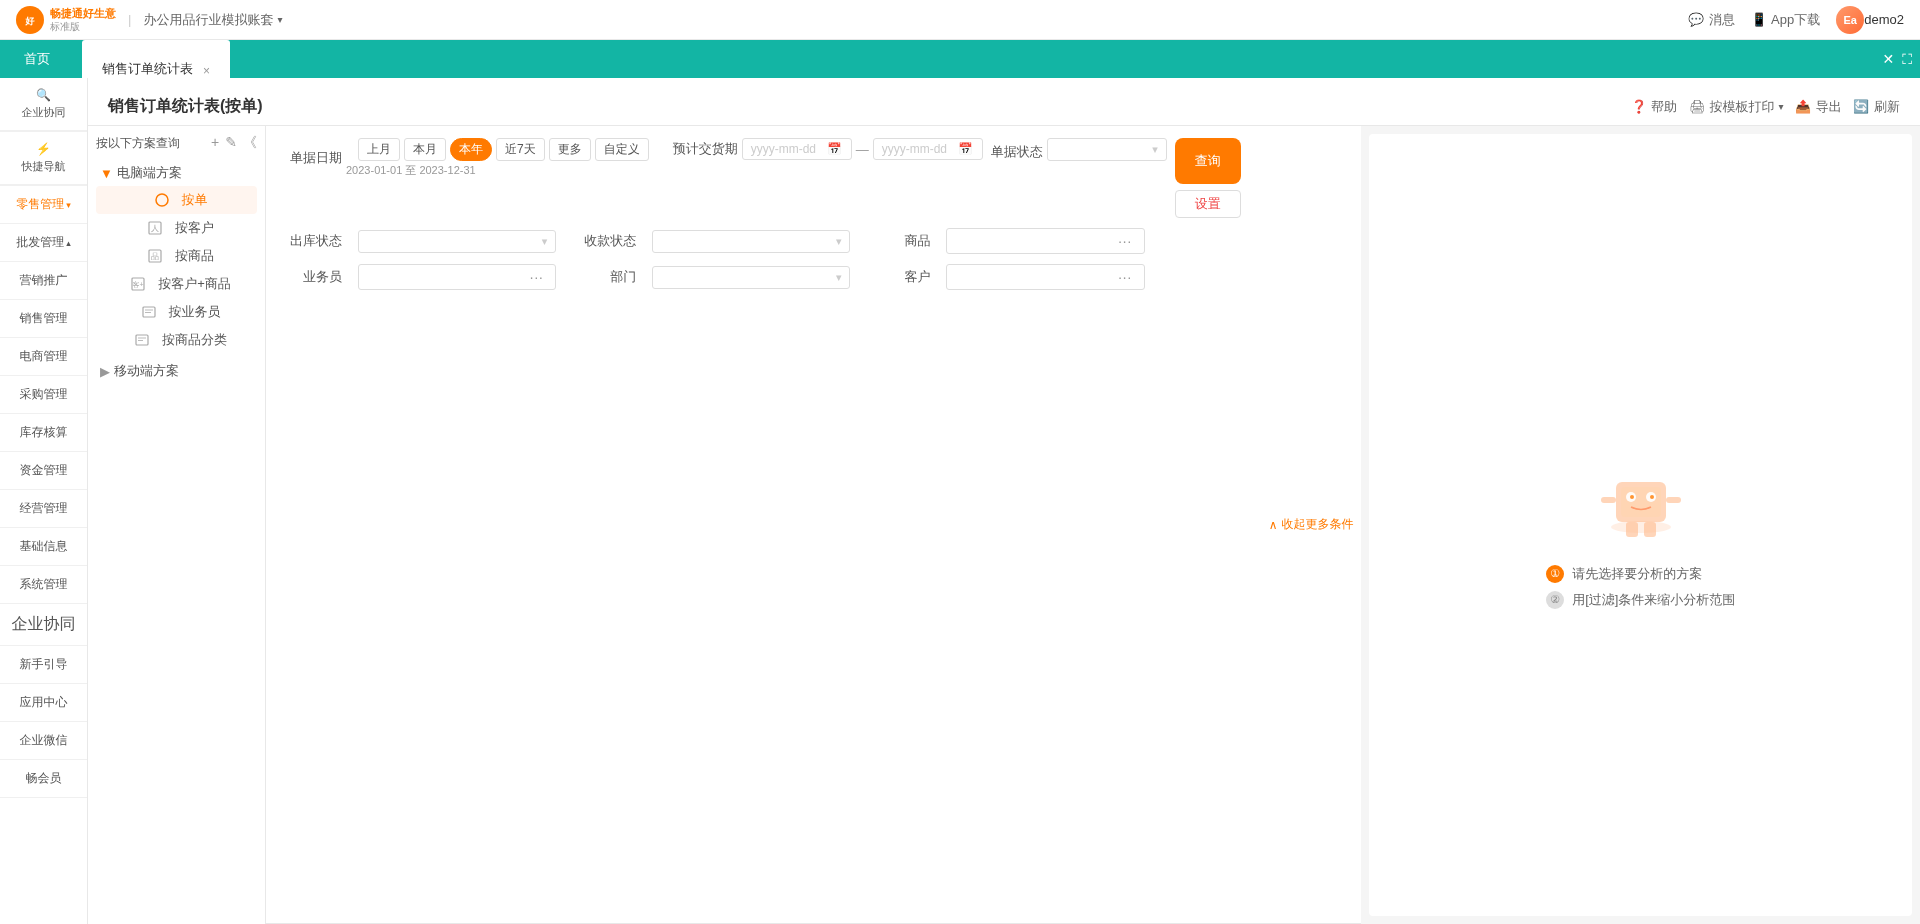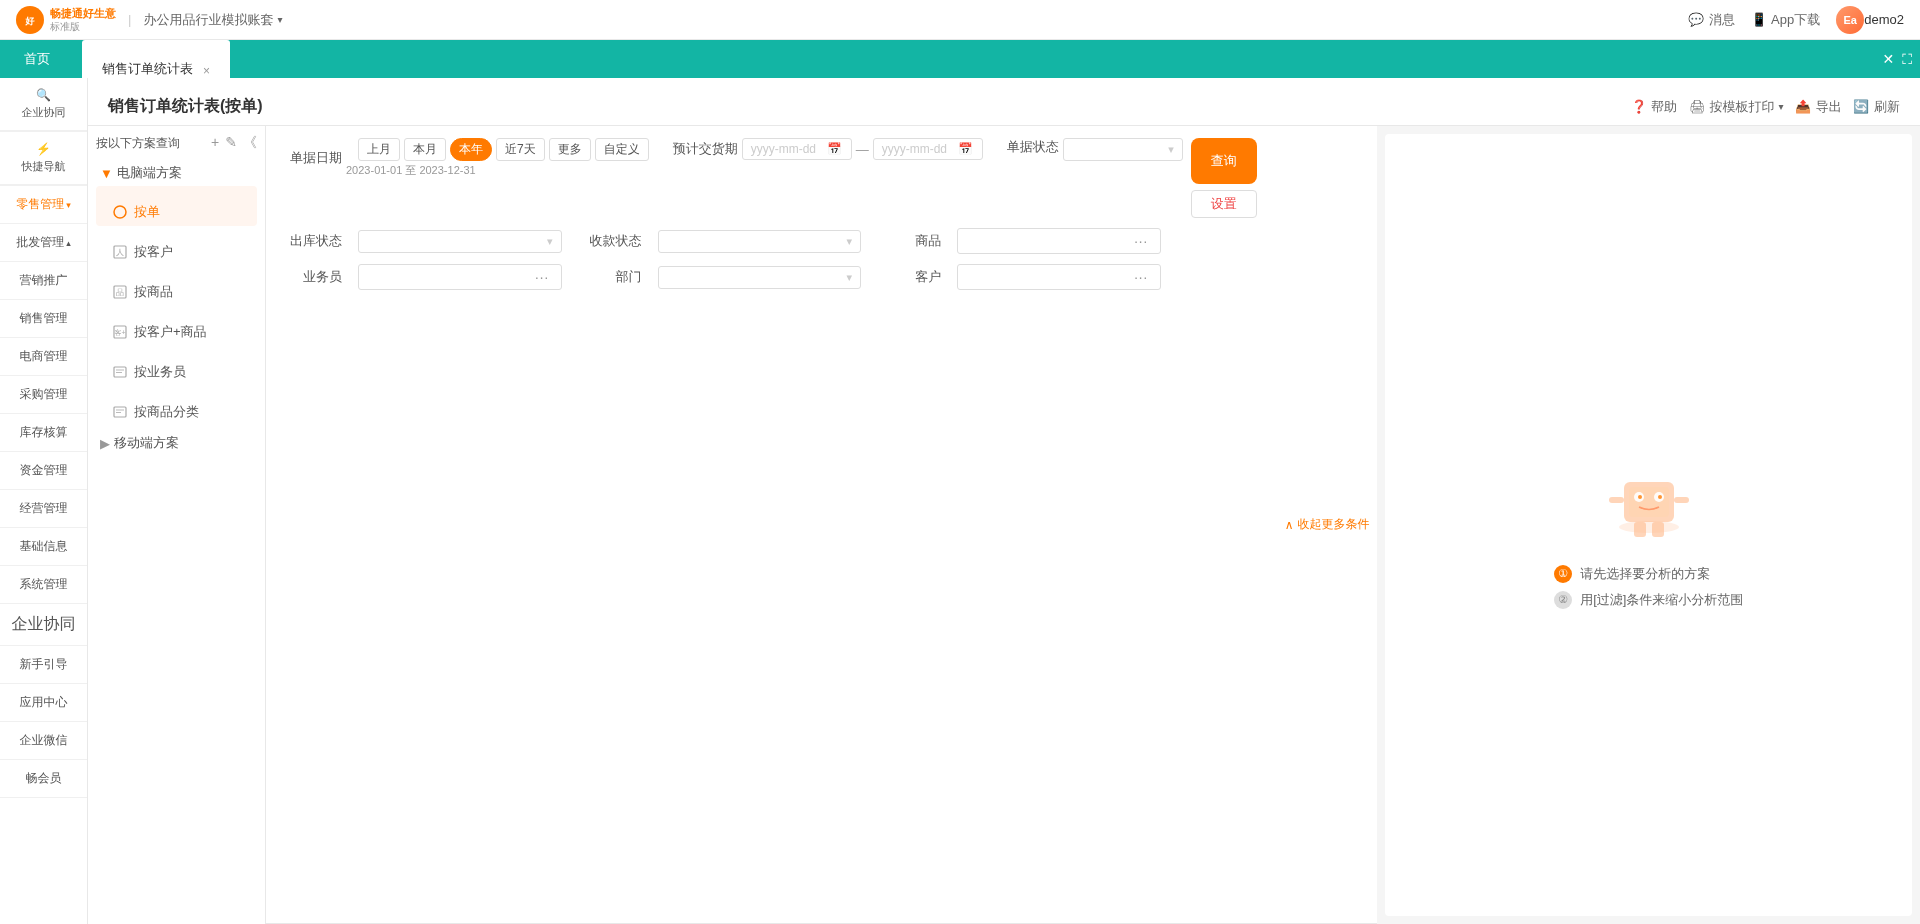--- a/index.html
+++ b/index.html
@@ -244,26 +244,27 @@
       align-items: center;
       gap: 4px;
       padding: 4px 4px;
       cursor: pointer;
       color: #555;
       font-size: 13px;
     }
     .scheme-item {
       display: flex;
       align-items: center;
-      gap: 6px;
-      padding: 17px 8px 5px 16px;
+      gap: 12px;
+      padding: 5px 8px 5px 16px;
       cursor: pointer;
       font-size: 13px;
       color: #555;
       border-radius: 4px;
+      justify-content: center;
     }
     .scheme-item.active {
       background: #fff5ef;
       color: #ff7a00;
     }
     .scheme-item .scheme-item-icon {
       width: 16px;
       height: 16px;
       display: flex;
       align-items: center;
@@ -704,21 +705,21 @@
                 <span style="color:#ccc;font-size:12px;">yyyy-mm-dd</span>
                 <span style="color:#ccc;font-size:12px;">📅</span>
               </div>
               <span style="color:#999;">—</span>
               <div class="date-input" style="width:110px;">
                 <span style="color:#ccc;font-size:12px;">yyyy-mm-dd</span>
                 <span style="color:#ccc;font-size:12px;">📅</span>
               </div>
             </div>
 
-            <div style="display:flex;align-items:flex-start;gap:4px;margin-left:16px;flex:1;">
+            <div style="display:flex;align-items:flex-end;gap:4px;flex:1;">
               <span style="font-size:13px;color:#555;white-space:nowrap;">单据状态</span>
               <div class="filter-select" style="flex:1;">
                 <span></span>
                 <span style="color:#ccc;font-size:11px;">▾</span>
               </div>
             </div>
 
             <div class="query-actions">
               <button class="btn-query">查询</button>
               <button class="btn-settings">设置</button>

